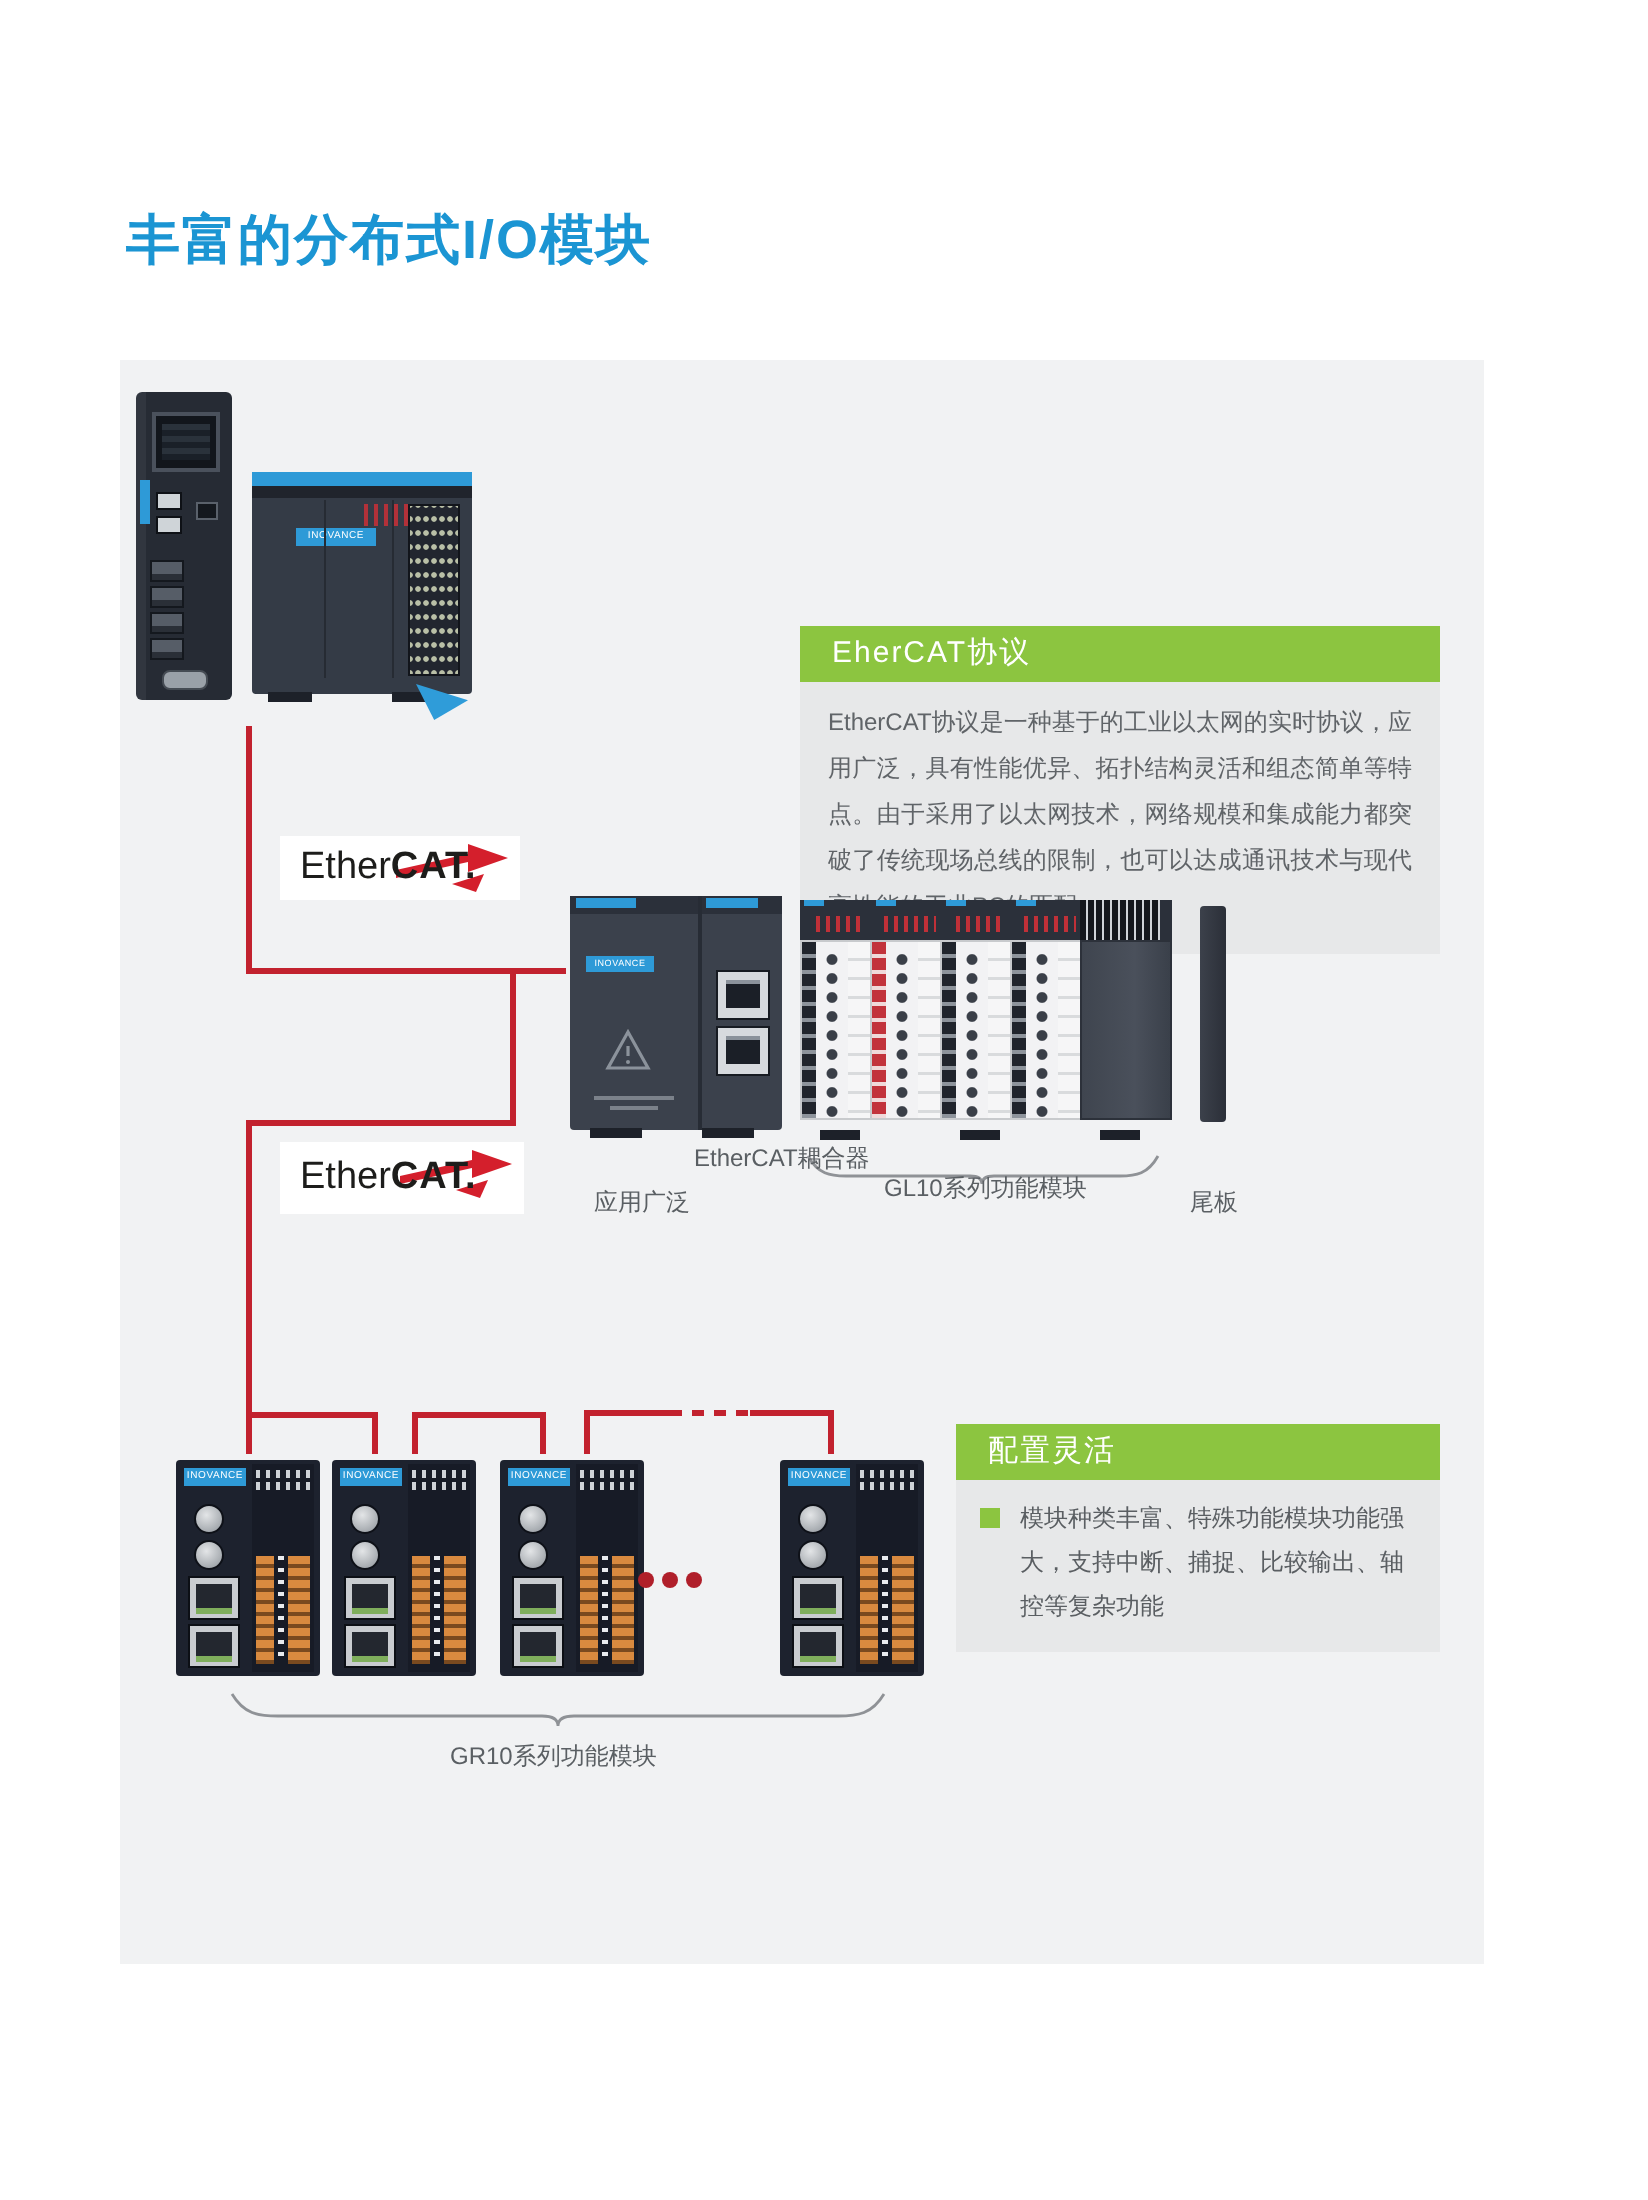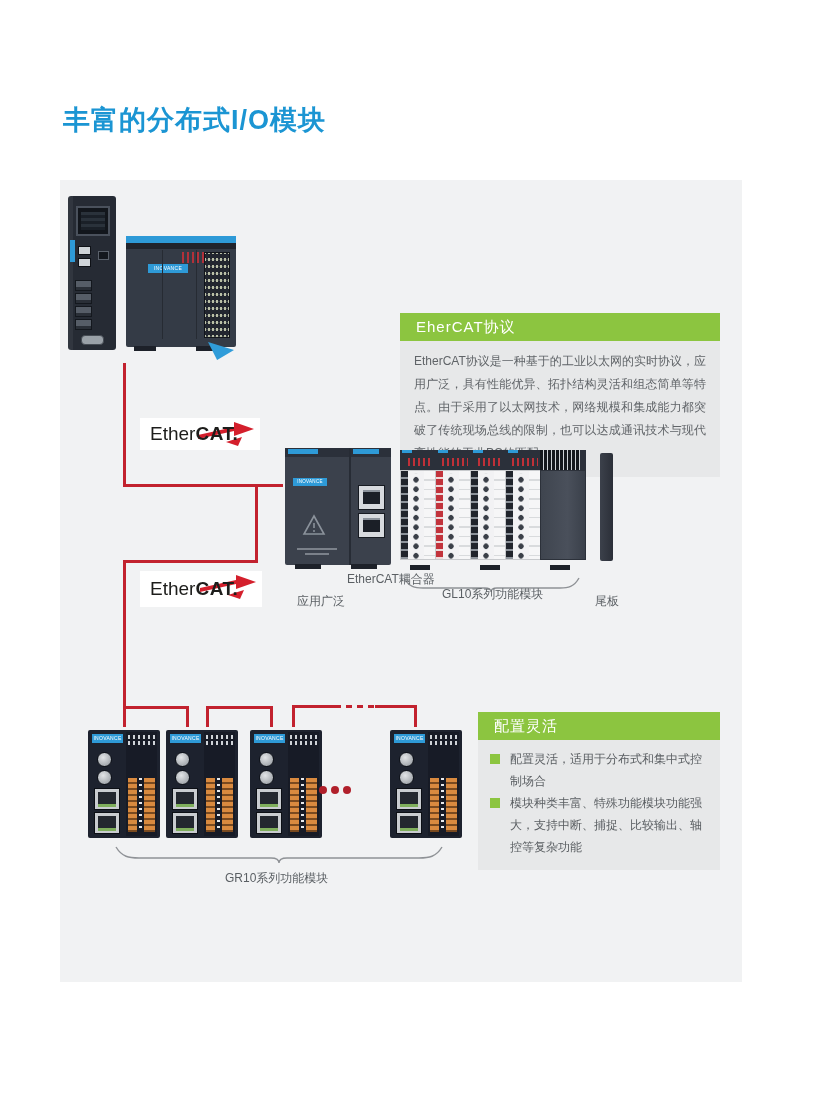--- a/index.html
+++ b/index.html
@@ -253,21 +253,20 @@
       <path d="M1 1 C6 10, 12 11, 20 11 L82 11 Q88 11 88 15 Q88 11 94 11 L157 11 C165 11, 171 10, 176 1" fill="none" stroke="#8f9296" stroke-width="1.4"></path>
     </svg>
     <div class="dev-label" style="left:237px;top:413px;">应用广泛</div>
     <div class="dev-label" style="left:287px;top:391px;">EtherCAT耦合器</div>
     <div class="dev-label" style="left:382px;top:406px;">GL10系列功能模块</div>
     <div class="dev-label" style="left:535px;top:413px;">尾板</div>
 
     <div class="info-box" style="left:418px;top:532px;width:242px;">
       <div class="info-head">配置灵活</div>
       <div class="feat-body">
-        <div class="feat-item"><span class="feat-bullet"></span><span>配置灵活，适用于分布式和集中式控制场合</span></div>
         <div class="feat-item"><span class="feat-bullet"></span><span>模块种类丰富、特殊功能模块功能强大，支持中断、捕捉、比较输出、轴控等复杂功能</span></div>
       </div>
     </div>
 
     <div class="gr10" style="left:28px;top:550px;">
       <div class="brand-chip chipG">INOVANCE</div>
       <div class="tk ticks" style="top:5px;"></div>
         <div class="tk ticks" style="top:11px;"></div>
       <div class="dial" style="top:22px;"></div>
       <div class="dial" style="top:40px;"></div>

